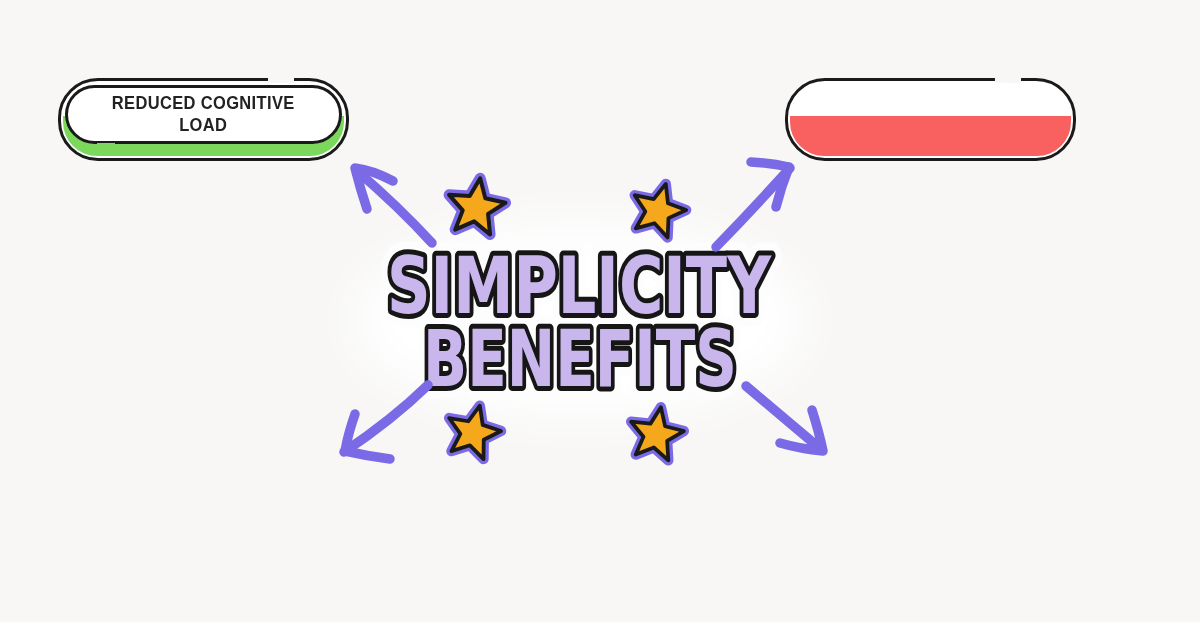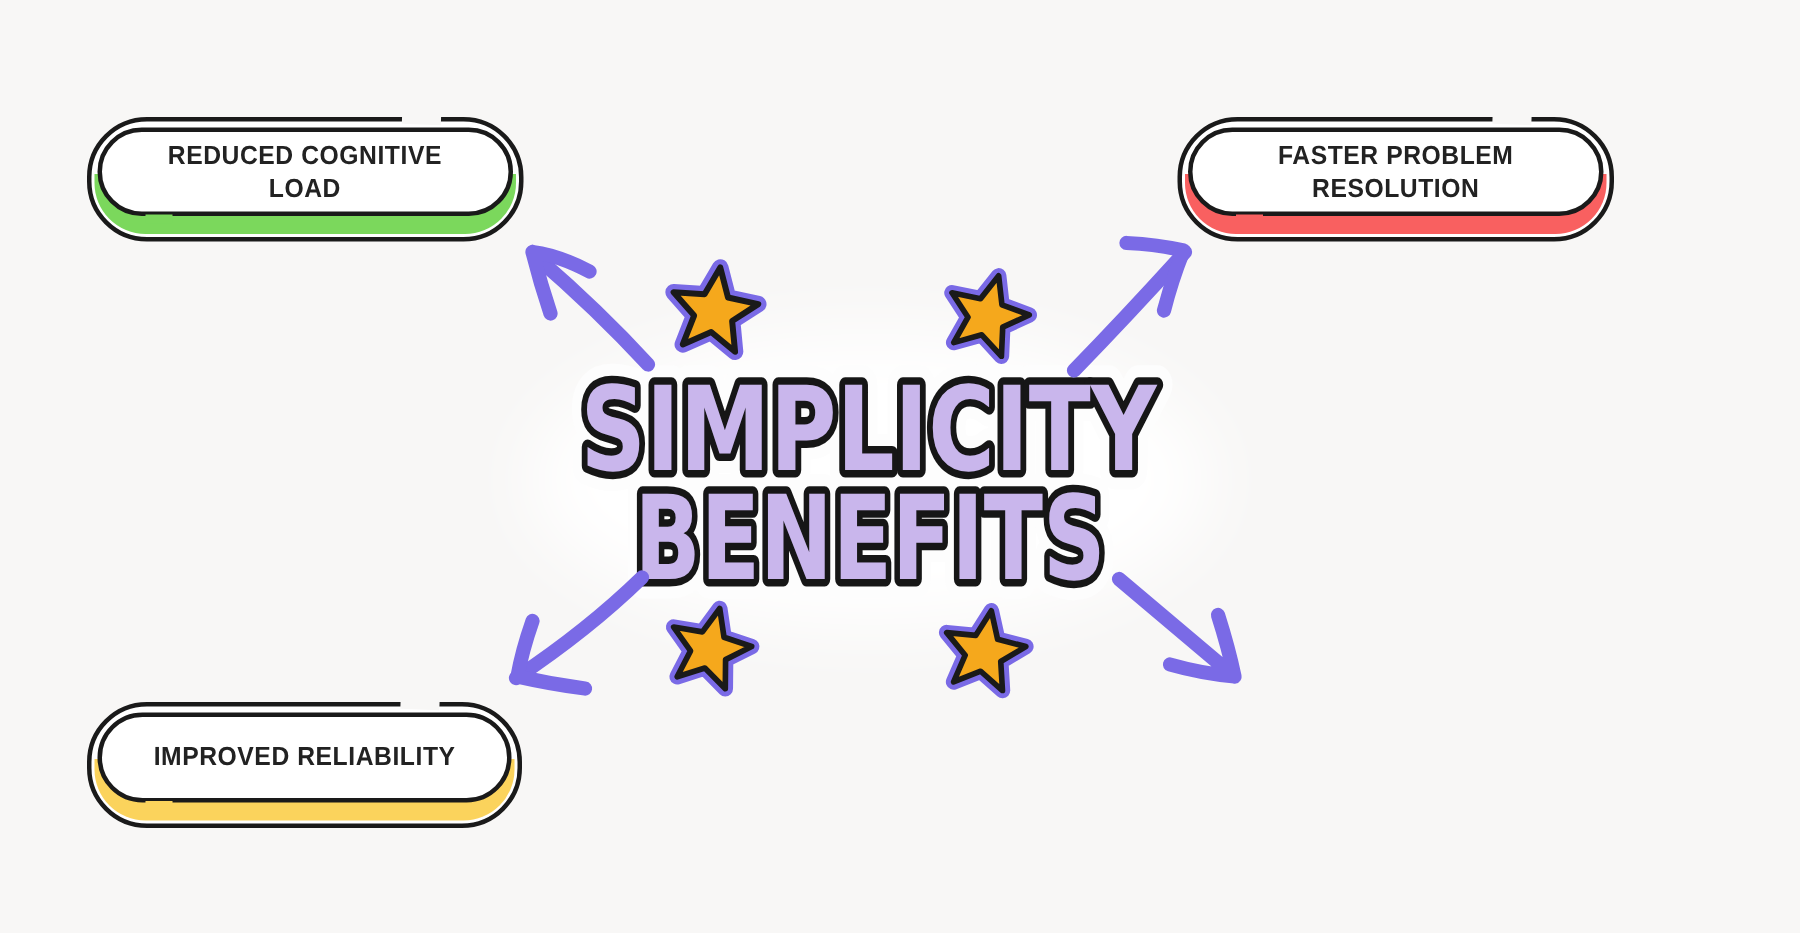--- a/index.html
+++ b/index.html
@@ -110,36 +110,19 @@
         <span>REDUCED COGNITIVE</span>
         <span>LOAD</span>
       </div>
     </div>
     <span class="notch notch-top" style="background: rgb(248, 247, 246);"></span>
     <span class="notch notch-inner" style="background: rgb(123, 216, 92);"></span>
   </div>
 
   <div class="node pos-tr">
     <div class="node-accent" style="background: rgb(249, 96, 96);"></div>
-    <div class="node-face">
-      <div class="node-label">
-        <span>FASTER PROBLEM</span>
-        <span>RESOLUTION</span>
-      </div>
-    </div>
     <span class="notch notch-top" style="background: rgb(248, 247, 246);"></span>
     <span class="notch notch-inner" style="background: rgb(249, 96, 96);"></span>
   </div>
 
-  <div class="node pos-bl">
-    <div class="node-accent" style="background: rgb(251, 211, 92);"></div>
-    <div class="node-face">
-      <div class="node-label">
-        <span>IMPROVED RELIABILITY</span>
-        <span></span>
-      </div>
-    </div>
-    <span class="notch notch-top" style="background: rgb(248, 247, 246);"></span>
-    <span class="notch notch-inner" style="background: rgb(251, 211, 92);"></span>
-  </div>
 
 
 </div>
 
 </body></html>

